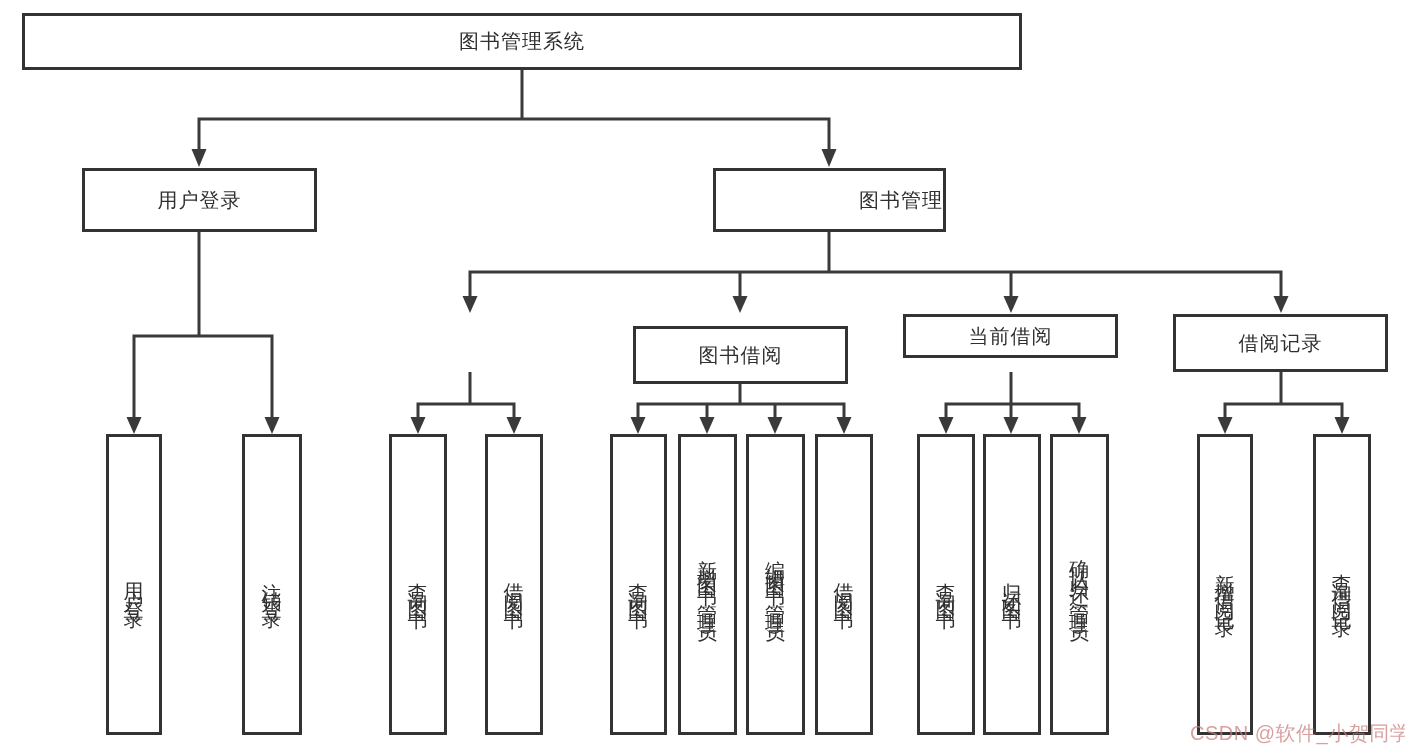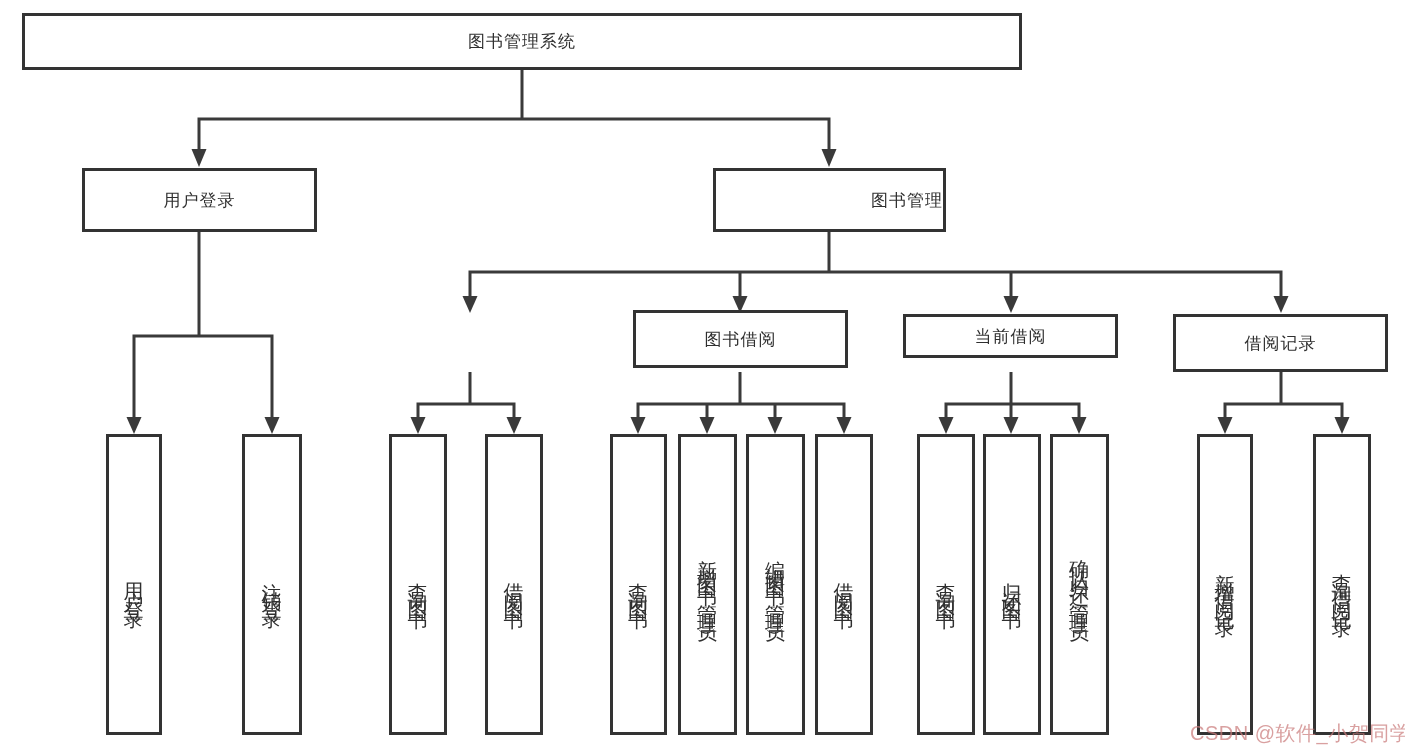--- a/index.html
+++ b/index.html
@@ -26,21 +26,21 @@
     position: absolute;
     box-sizing: border-box;
     border: 3px solid #333333;
     background: #ffffff;
     display: flex;
     align-items: center;
     justify-content: center;
     z-index: 2;
   }
   .h-label {
-    font-size: 17px;
+    font-size: 20px;
     letter-spacing: 1px;
     white-space: nowrap;
   }
   .v-box span {
     writing-mode: vertical-rl;
     text-orientation: mixed;
     font-size: 20px;
     letter-spacing: 9px;
     line-height: 1.2;
     white-space: nowrap;
@@ -112,21 +112,21 @@
     <span class="h-label">图书管理系统</span>
   </div>
 
   <div class="box" style="left:82px; top:168px; width:235px; height:64px;">
     <span class="h-label">用户登录</span>
   </div>
   <div class="box" style="left:713px; top:168px; width:233px; height:64px;justify-content:flex-end;">
     <span class="h-label">图书管理</span>
   </div>
 
-  <div class="box" style="left:633px; top:310px; width:215px; height:58px;">
+  <div class="box" style="left:633px; top:326px; width:215px; height:58px;">
     <span class="h-label">图书借阅</span>
   </div>
   <div class="box" style="left:903px; top:314px; width:215px; height:44px;">
     <span class="h-label">当前借阅</span>
   </div>
   <div class="box" style="left:1173px; top:314px; width:215px; height:58px;text-align:right;">
     <span class="h-label">借阅记录</span>
   </div>
 
   <div class="box v-box" style="left:106px; top:434px; width:56px; height:301px;">

